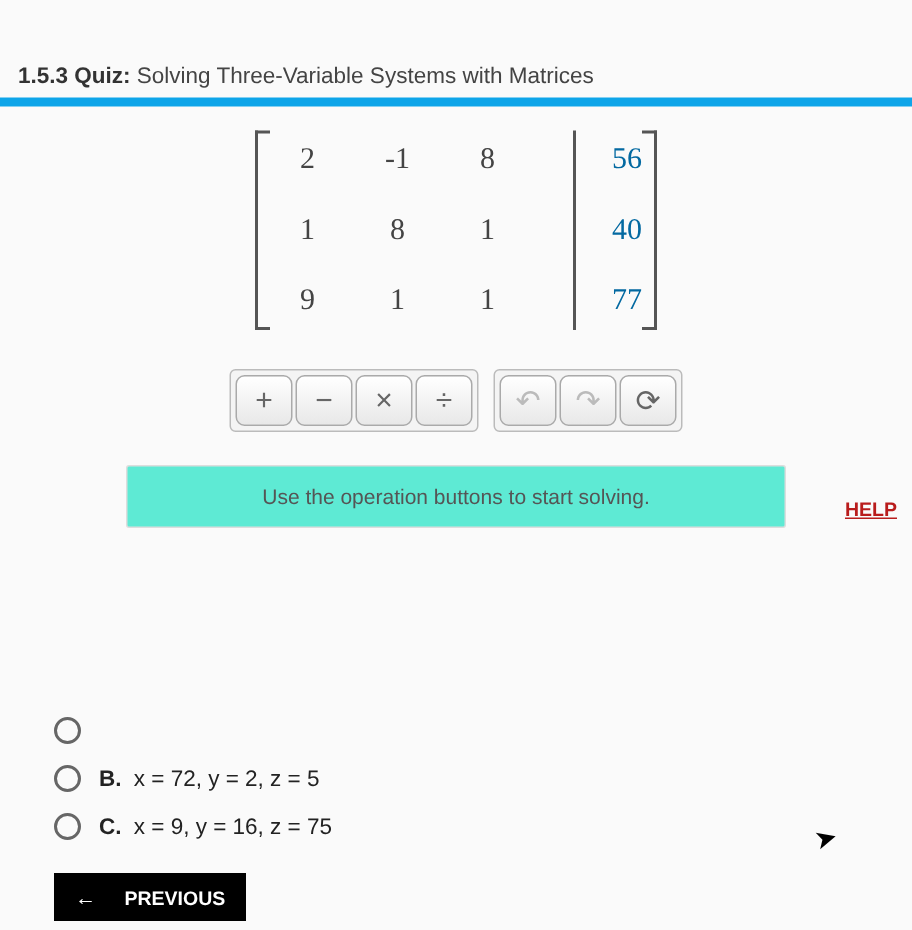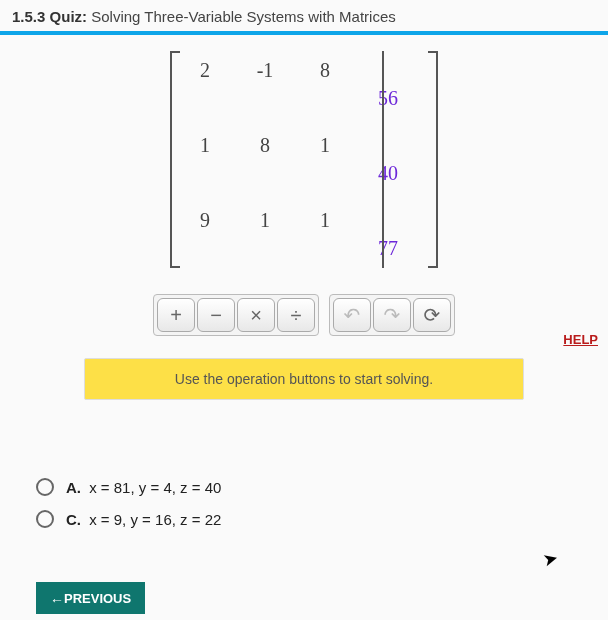--- a/index.html
+++ b/index.html
@@ -6,23 +6,24 @@
     body {
       font-family: Arial, Helvetica, sans-serif;
       background: #fafafa;
       width: 608px;
       height: 620px;
       overflow: hidden;
       position: relative;
     }
     .header {
       padding: 8px 12px 6px 12px;
-      border-bottom: 4px solid #0ea5e9;
+      border-bottom: 6px solid #0ea5e9;
       font-size: 15px;
       color: #333;
+      margin-top: 34px;
     }
     .header .qnum { font-weight: bold; }
     .header .quiz { font-weight: bold; }
     .header .title { font-weight: normal; color: #444; }
     .workspace {
       padding: 10px 0 0 0;
       display: flex;
       flex-direction: column;
       align-items: center;
     }
@@ -30,21 +31,21 @@
       display: grid;
       grid-template-columns: 50px 50px 50px 8px 50px;
       gap: 24px 10px;
       position: relative;
       padding: 14px 18px;
       font-family: "Georgia", serif;
       font-size: 20px;
       color: #444;
     }
     .matrix .cell { text-align: center; min-width: 30px; }
-    .matrix .aug { color: #6d28d9; text-align: left; margin-top: 28px; }
+    .matrix .aug { color: #0369a1; text-align: right; }
     .bracket-left, .bracket-right, .bracket-sep {
       position: absolute;
       top: 6px; bottom: 6px;
       border-color: #555;
     }
     .bracket-left {
       left: 8px; width: 10px;
       border-left: 2px solid #555;
       border-top: 2px solid #555;
       border-bottom: 2px solid #555;
@@ -87,21 +88,21 @@
       font-size: 20px;
       color: #666;
       background: linear-gradient(#fff,#e8e8e8);
       cursor: pointer;
     }
     .opbtn.disabled { color: #bbb; }
     .instruction {
       margin-top: 22px;
       width: 440px;
       border: 1px solid #ddd;
-      background: #fde047;
+      background: #5eead4;
       padding: 12px 10px;
       text-align: center;
       font-size: 14px;
       color: #555;
       border-radius: 2px;
     }
     .help {
       position: absolute;
       right: 10px;
       top: 332px;
@@ -131,28 +132,28 @@
       width: 18px; height: 18px;
       border: 2px solid #666;
       border-radius: 50%;
       flex-shrink: 0;
     }
     .choice .letter { font-weight: bold; margin-right: 4px; }
     .prev-btn {
       position: absolute;
       left: 36px;
       bottom: 6px;
-      background: #0f766e;
+      background: #000000;
       color: #fff;
       padding: 8px 14px;
       font-size: 13px;
       font-weight: bold;
       display: flex;
       align-items: center;
-      gap: 0;
+      gap: 19px;
       cursor: pointer;
     }
     .arrow-left::before { content: "←"; font-size: 14px; }
     .cursor-icon {
       position: absolute;
       right: 50px;
       bottom: 50px;
       font-size: 18px;
       color: #000;
       transform: rotate(-15deg);
@@ -207,30 +208,33 @@
   </div>
 
   <div class="instruction">Use the operation buttons to start solving.</div>
 </div>
 
 <div class="help">HELP</div>
 
 <div class="choices">
   <div class="choice">
     <div class="radio"></div>
+  </div>
+  <div class="choice">
+    <div class="radio"></div>
     <div>
-      <span class="letter">A.</span>
-      <span>x = 81, y = 4, z = 40</span>
+      <span class="letter">B.</span>
+      <span>x = 72, y = 2, z = 5</span>
     </div>
   </div>
   <div class="choice">
     <div class="radio"></div>
     <div>
       <span class="letter">C.</span>
-      <span>x = 9, y = 16, z = 22</span>
+      <span>x = 9, y = 16, z = 75</span>
     </div>
   </div>
 </div>
 
 <div class="prev-btn">
   <span class="arrow-left"></span>
   <span>PREVIOUS</span>
 </div>
 
 <div class="cursor-icon">➤</div>

